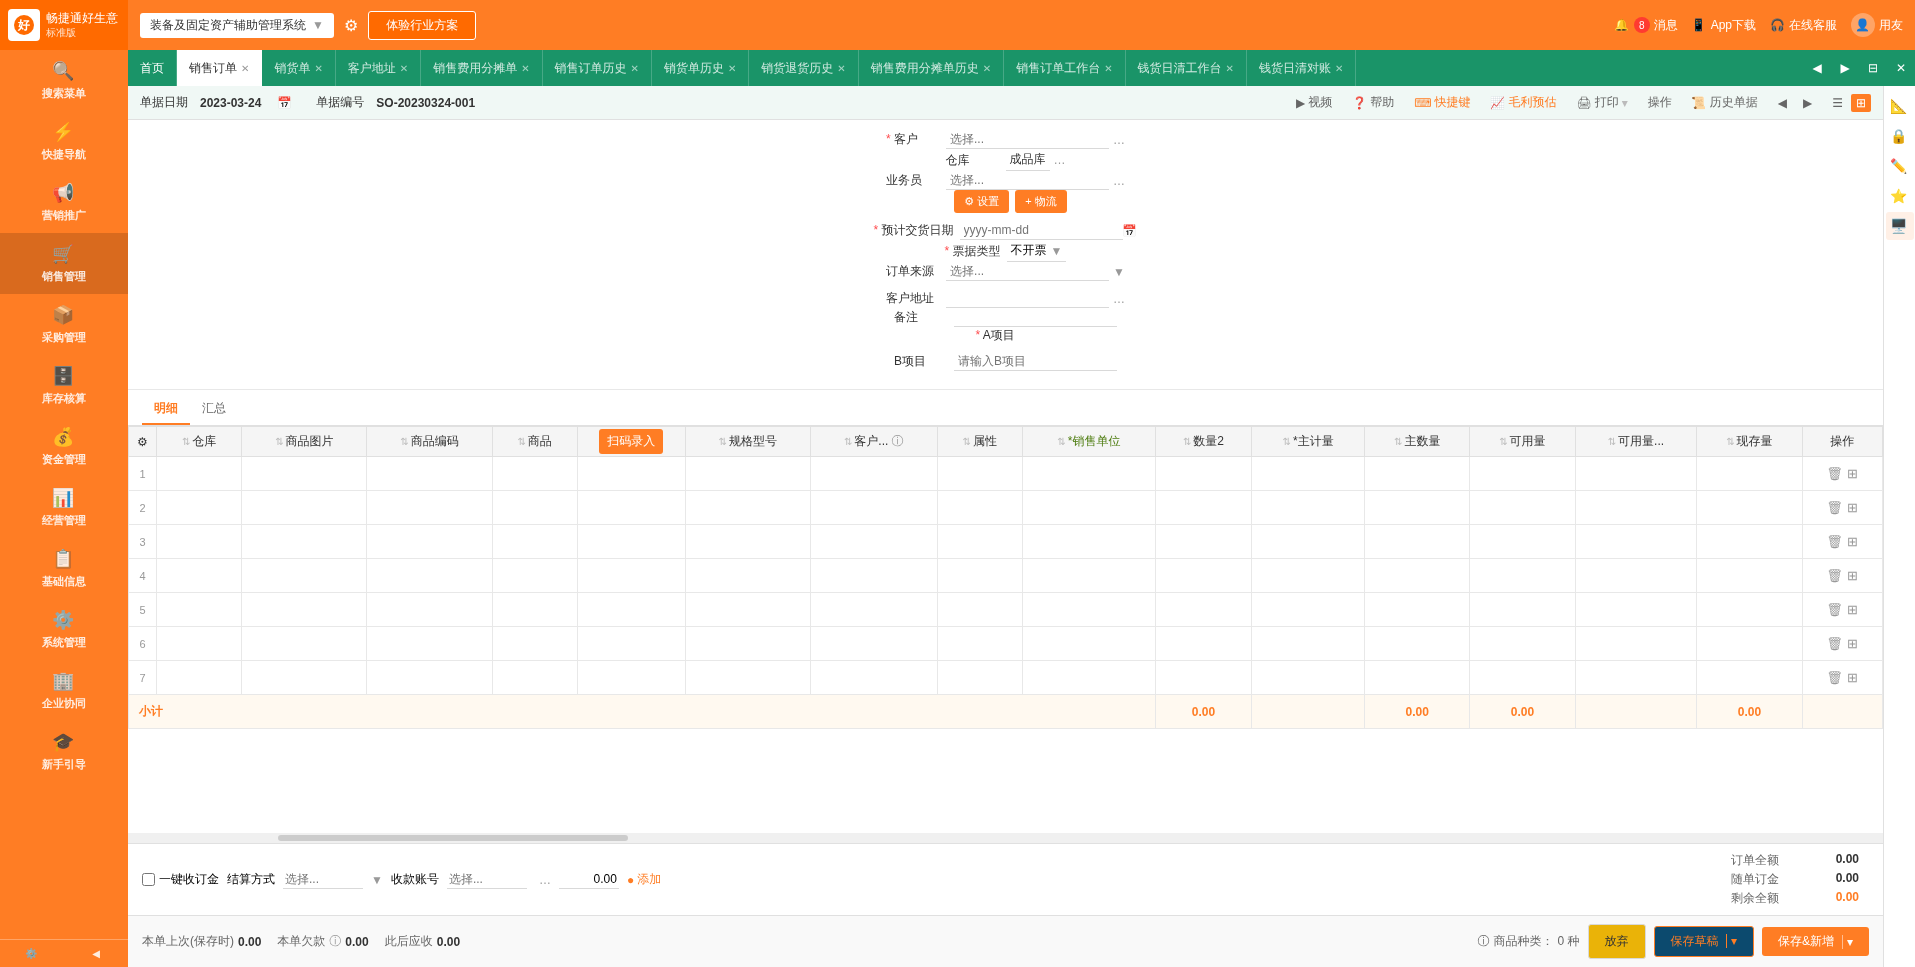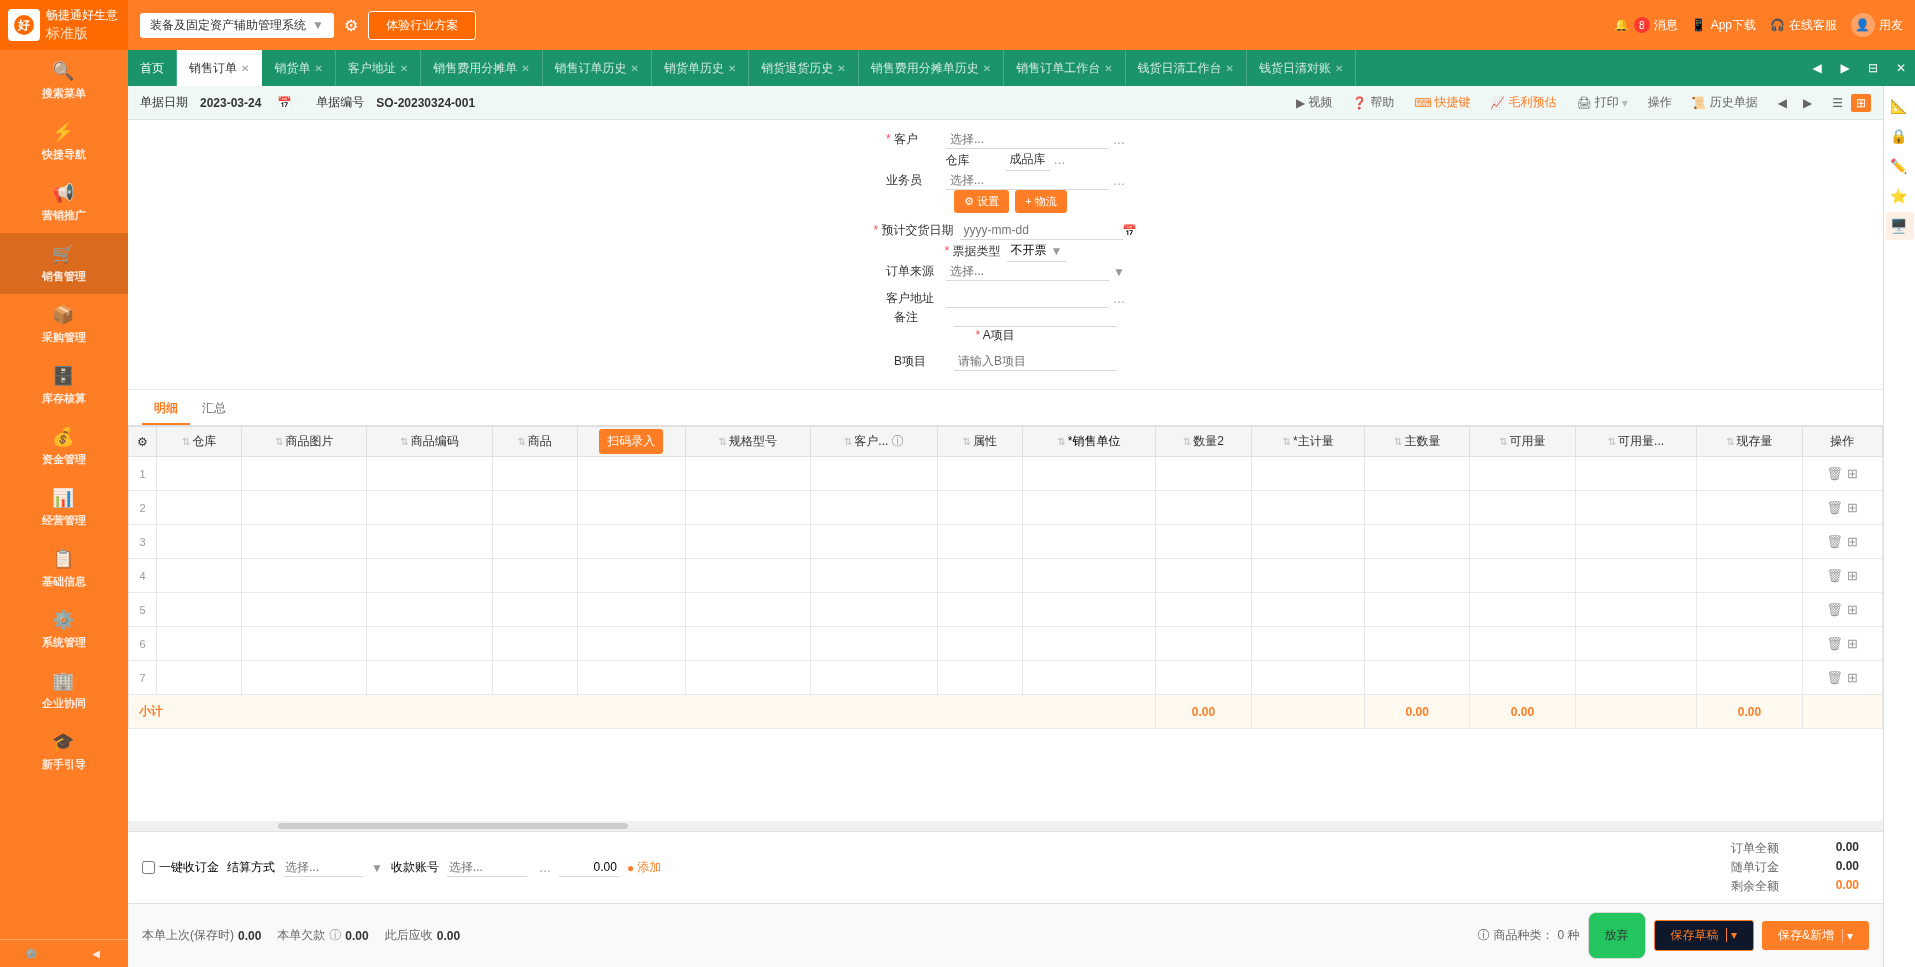--- a/index.html
+++ b/index.html
@@ -95,22 +95,22 @@
     .summary-line-label { color: #666; }
     .summary-line-value { font-weight: bold; color: #333; min-width: 60px; text-align: right; }
     .summary-line-value.orange { color: #ff7d24; }
 
     
     .footer { background: #f9f9f9; border-top: 1px solid #e0e0e0; padding: 8px 14px; display: flex; align-items: center; gap: 16px; }
     .footer-field { display: flex; align-items: center; gap: 4px; color: #666; }
     .footer-value { color: #333; font-weight: bold; }
     .footer-right { margin-left: auto; display: flex; align-items: center; gap: 8px; }
     .footer-info { display: flex; align-items: center; gap: 4px; color: #666; cursor: pointer; }
-    .btn-discard { border: 1px solid #d9d9d9; background: #22c55e; padding: 14px 16px; border-radius: 8px; cursor: pointer; color: #333; }
-    .btn-save-draft { border: 1px solid #ff7d24; background: #0f172a; padding: 6px 16px; border-radius: 3px; cursor: pointer; color: #ff7d24; }
+    .btn-discard { border: 1px solid #d9d9d9; background: #eab308; padding: 8px 16px; border-radius: 3px; cursor: pointer; color: #333; }
+    .btn-save-draft { border: 1px solid #ff7d24; background: #0c4a6e; padding: 6px 16px; border-radius: 3px; cursor: pointer; color: #ff7d24; }
     .btn-save-new { background: #ff7d24; border: none; padding: 6px 16px; border-radius: 3px; cursor: pointer; color: white; display: flex; align-items: center; gap: 4px; }
 
     
     .right-panel { width: 32px; background: white; border-left: 1px solid #e0e0e0; display: flex; flex-direction: column; align-items: center; padding-top: 6px; gap: 2px; }
     .right-panel-btn { width: 28px; height: 28px; display: flex; align-items: center; justify-content: center; cursor: pointer; color: #999; border-radius: 3px; font-size: 14px; }
     .right-panel-btn.active { color: #ff7d24; }
     .sort-icon { color: #bbb; font-size: 10px; margin-right: 2px; }
   </style>
 </head>
 <body>
@@ -118,21 +118,21 @@
 <div class="sidebar">
   <div class="sidebar-logo">
     <div class="sidebar-logo-icon">
       <svg width="24" height="24" viewBox="0 0 24 24">
           <circle cx="12" cy="12" r="10" fill="#ff6a00"></circle>
           <text x="12" y="16" text-anchor="middle" fill="white" font-size="10">好</text>
         </svg>
     </div>
     <div class="sidebar-logo-text">
       <div>畅捷通好生意</div>
-      <div style="font-size:14px;opacity:0.8">标准版</div>
+      <div style="font-size:10px;opacity:0.8">标准版</div>
     </div>
   </div>
 
   <div class="sidebar-item">
     <div class="sidebar-item-icon">🔍</div>
     <div class="sidebar-item-label">搜索菜单</div>
   </div>
   <div class="sidebar-item">
     <div class="sidebar-item-icon">⚡</div>
     <div class="sidebar-item-label">快捷导航</div>
@@ -434,21 +434,21 @@
                 <span class="sort-icon">⇅</span><span>规格型号</span>
               </th>
               <th>
                 <span class="sort-icon">⇅</span><span>客户...</span>
                 <span style="color:#999;">ⓘ</span>
               </th>
               <th>
                 <span class="sort-icon">⇅</span><span>属性</span>
               </th>
               <th>
-                <span class="sort-icon">⇅</span><span style="color:#000000;">*销售单位</span>
+                <span class="sort-icon">⇅</span><span style="color:#4d7c0f;">*销售单位</span>
               </th>
               <th>
                 <span class="sort-icon">⇅</span><span>数量2</span>
               </th>
               <th>
                 <span class="sort-icon">⇅</span><span>*主计量</span>
               </th>
               <th>
                 <span class="sort-icon">⇅</span><span>主数量</span>
               </th>

